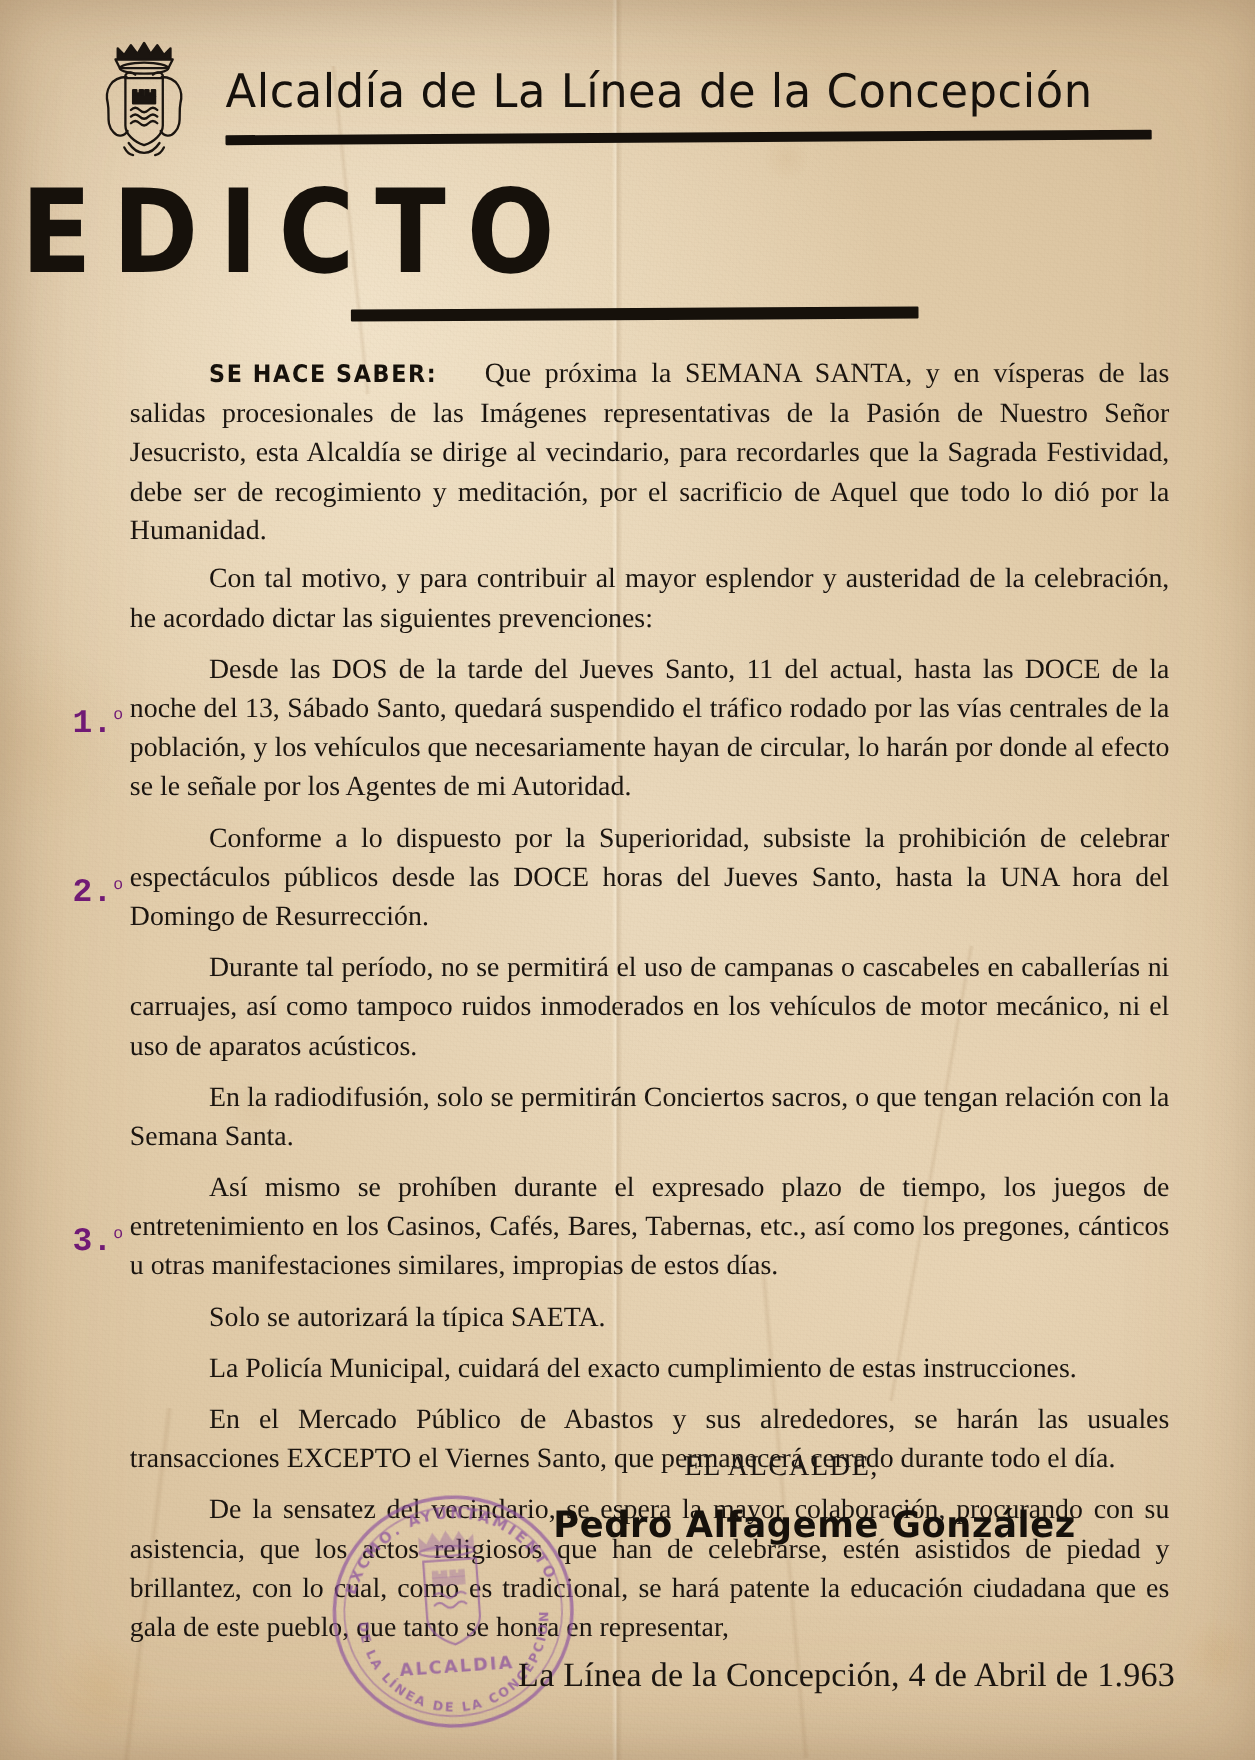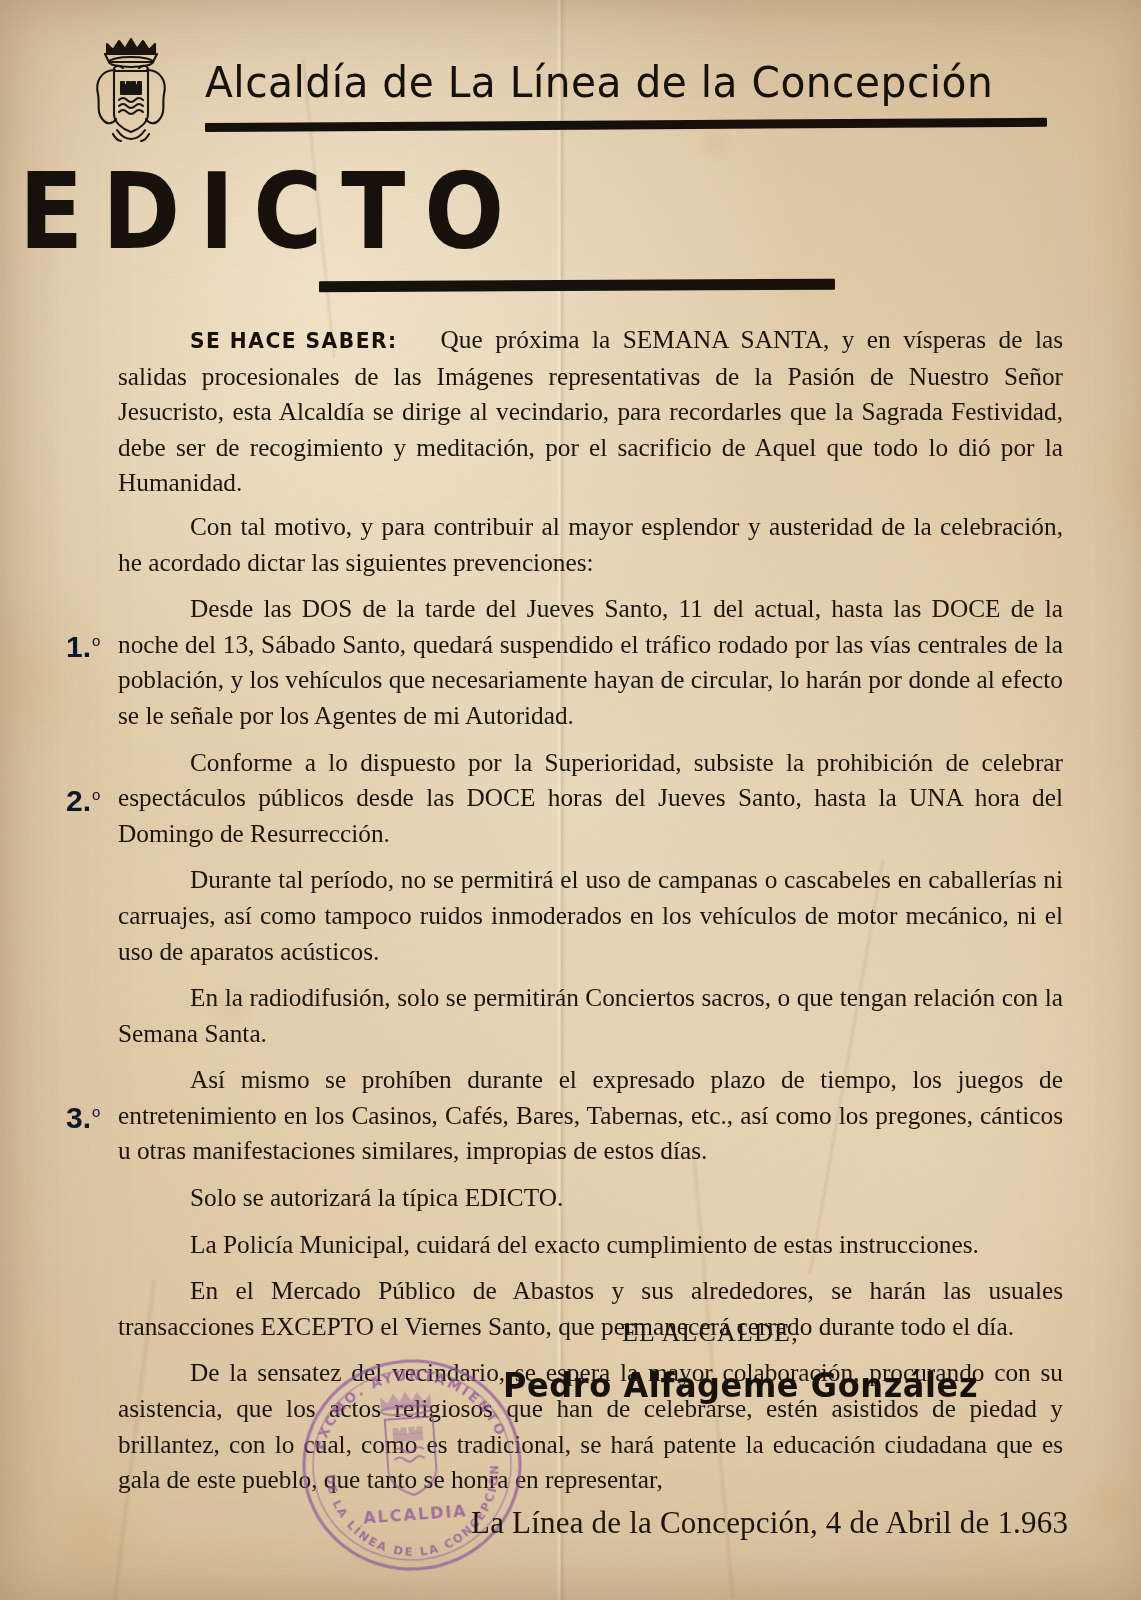--- a/index.html
+++ b/index.html
@@ -184,25 +184,25 @@
     transform-origin: left center;
   }
 
   
   .clause {
     position: relative;
   }
   .clause-num {
     position: absolute;
     left: -52px;
-    top: 32px;
-    font-family: Liberation Sans, sans-serif;
+    top: 42px;
+    font-family: Liberation Mono, monospace;
     font-weight: 700;
     font-size: 30px;
-    color: #0f172a;
+    color: #701a75;
     letter-spacing: 0px;
     white-space: nowrap;
   }
   .clause-num sup {
     font-size: 15px;
     font-weight: 400;
     vertical-align: super;
     margin-left: 1px;
   }
   .clause-body {
@@ -365,21 +365,21 @@
 
       <p class="para-indent gap-sm">En la radiodifusión, solo se permitirán Conciertos sacros, o que tengan relación con la Semana Santa.</p>
 
       <div class="clause">
         <span class="clause-num">
           <span>3.</span><sup>o</sup>
         </span>
         <p class="clause-body gap-sm">Así mismo se prohíben durante el expresado plazo de tiempo, los juegos de entretenimiento en los Casinos, Cafés, Bares, Tabernas, etc., así como los pregones, cánticos u otras manifestaciones similares, impropias de estos días.</p>
       </div>
 
-      <p class="para-indent gap-sm">Solo se autorizará la típica EDICTO.</p>
+      <p class="para-indent gap-sm">Solo se autorizará la típica SAETA.</p>
 
       <p class="para-indent gap-sm">La Policía Municipal, cuidará del exacto cumplimiento de estas instrucciones.</p>
 
       <p class="para-indent gap-sm">En el Mercado Público de Abastos y sus alrededores, se harán las usuales transacciones EXCEPTO el Viernes Santo, que permanecerá cerrado durante todo el día.</p>
 
       <p class="para-indent">De la sensatez del vecindario, se espera la mayor colaboración, procurando con su asistencia, que los actos religiosos que han de celebrarse, estén asistidos de piedad y brillantez, con lo cual, como es tradicional, se hará patente la educación ciudadana que es gala de este pueblo, que tanto se honra en representar,</p>
     </div>
 
     <div id="sign-role">EL ALCALDE,</div>
 

